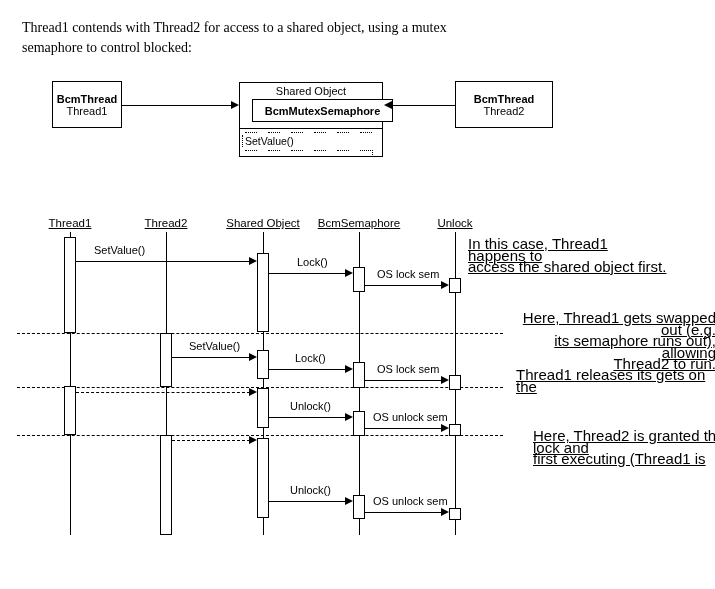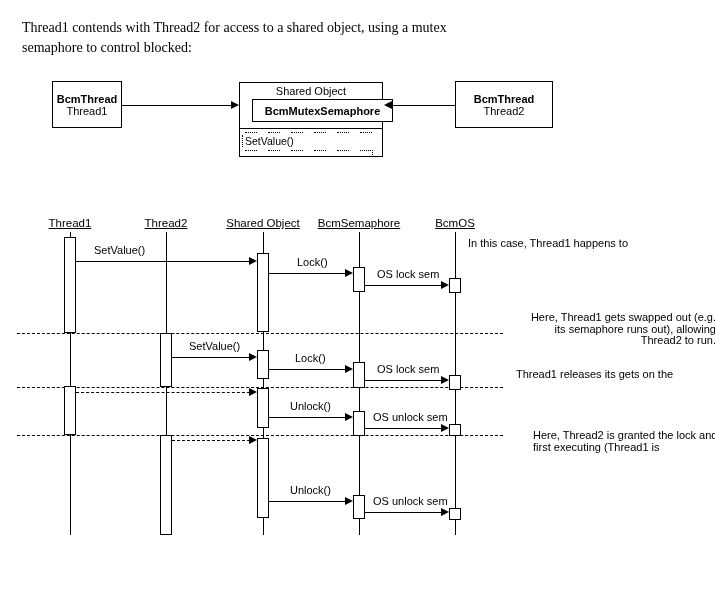--- a/index.html
+++ b/index.html
@@ -12,21 +12,21 @@
   .b{font-weight:bold;}
   .lbl{position:absolute;font-size:11px;white-space:nowrap;z-index:4;}
   .hdr{position:absolute;font-size:11.5px;text-decoration:underline;text-align:center;width:120px;z-index:3;}
   .vline{position:absolute;width:1px;background:#000;z-index:1;}
   .hline{position:absolute;height:0;border-top:1px solid #000;z-index:3;}
   .dashline{position:absolute;height:0;border-top:1px dashed #000;z-index:1;}
   .dasharrow{position:absolute;height:0;border-top:1px dashed #000;z-index:3;}
   .bar{position:absolute;width:12px;border:1px solid #000;background:#fff;box-sizing:border-box;z-index:2;}
   .head-r{position:absolute;width:0;height:0;border-top:4px solid transparent;border-bottom:4px solid transparent;border-left:8px solid #000;z-index:4;}
   .head-l{position:absolute;width:0;height:0;border-top:4px solid transparent;border-bottom:4px solid transparent;border-right:8px solid #000;z-index:4;}
-  .ann{position:absolute;font-size:11px;line-height:11.5px;z-index:4;}
+  .ann{position:absolute;font-size:15px;line-height:11.5px;z-index:4;text-decoration:underline;}
   .dashrow{position:absolute;display:flex;gap:11px;}
   .dashrow span{display:block;width:12px;height:0;border-top:1px dotted #000;}
   .mname{position:absolute;font-size:10.5px;border-left:1px dotted #000;padding-left:2px;white-space:nowrap;}
 </style>
 </head>
 <body>
 
 <div id="root">
 
   <div class="abs serif" style="left:22px;top:18px;">
@@ -71,21 +71,21 @@
 
   <div class="hline" style="left:122px;top:105px;width:110px;"></div>
   <div class="head-r" style="left:231px;top:101px;"></div>
   <div class="hline" style="left:391px;top:105px;width:64px;"></div>
   <div class="head-l" style="left:384px;top:101px;"></div>
 
   <div class="hdr" style="left:10px;top:217px;">Thread1</div>
   <div class="hdr" style="left:106px;top:217px;">Thread2</div>
   <div class="hdr" style="left:203px;top:217px;">Shared Object</div>
   <div class="hdr" style="left:299px;top:217px;">BcmSemaphore</div>
-  <div class="hdr" style="left:395px;top:217px;">BcmOS</div>
+  <div class="hdr" style="left:395px;top:217px;">Unlock</div>
 
   <div class="vline" style="left:70px;top:232px;height:303px;"></div>
   <div class="vline" style="left:166px;top:232px;height:303px;"></div>
   <div class="vline" style="left:263px;top:232px;height:303px;"></div>
   <div class="vline" style="left:359px;top:232px;height:303px;"></div>
   <div class="vline" style="left:455px;top:232px;height:303px;"></div>
 
   <div class="dashline" style="left:17px;top:333px;width:486px;"></div>
   <div class="dashline" style="left:17px;top:387px;width:486px;"></div>
   <div class="dashline" style="left:17px;top:435px;width:486px;"></div>
@@ -148,20 +148,21 @@
   <div class="lbl" style="left:290px;top:484px;">Unlock()</div>
   <div class="hline" style="left:269px;top:501px;width:82px;"></div>
   <div class="head-r" style="left:345px;top:497px;"></div>
 
   <div class="lbl" style="left:373px;top:495px;">OS unlock sem</div>
   <div class="hline" style="left:365px;top:512px;width:82px;"></div>
   <div class="head-r" style="left:441px;top:508px;"></div>
 
   <div class="ann" style="left:468px;top:238px;width:200px;">
     <div>In this case, Thread1 happens to</div>
+    <div>access the shared object first.</div>
   </div>
   <div class="ann" style="left:516px;top:312px;width:200px;text-align:right;">
     <div>Here, Thread1 gets swapped out (e.g.</div>
     <div>its semaphore runs out), allowing</div>
     <div>Thread2 to run.</div>
   </div>
   <div class="ann" style="left:516px;top:369px;width:200px;">
     <div>Thread1 releases its gets on the</div>
   </div>
   <div class="ann" style="left:516px;top:430px;width:200px;margin-left:17px;">

